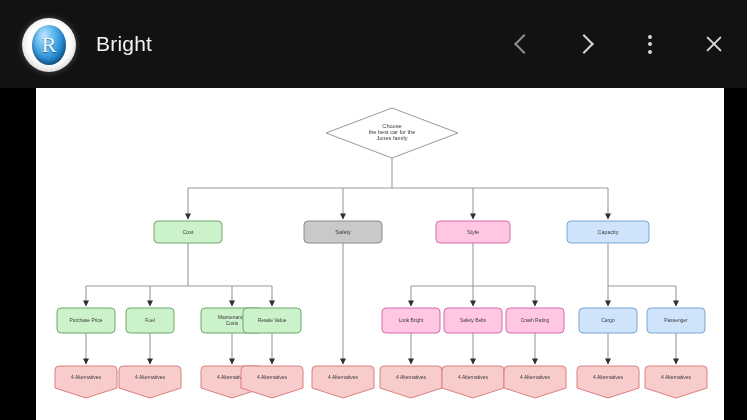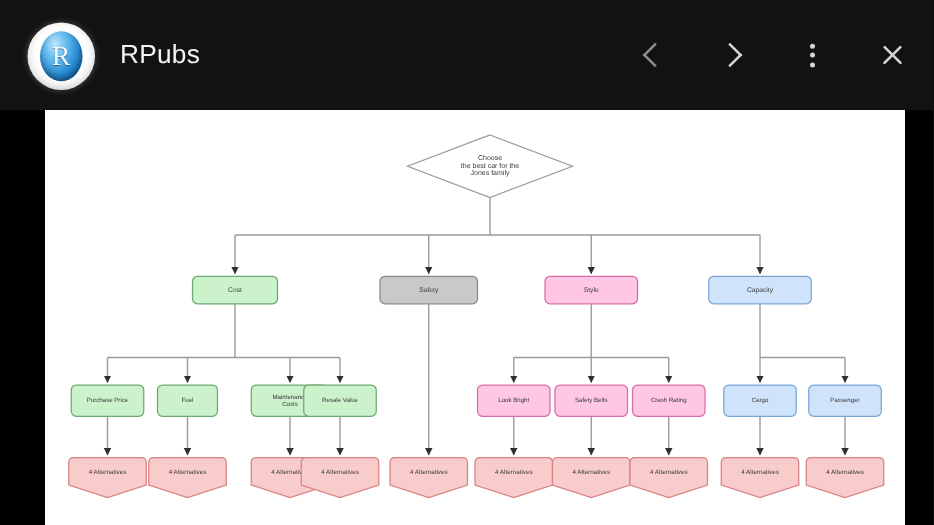--- a/index.html
+++ b/index.html
@@ -112,21 +112,21 @@
 <div class="app-header">
 
   <div class="logo-wrap">
     <div class="logo-ring">
       <div class="logo-sphere">
         <span>R</span>
       </div>
     </div>
   </div>
 
-  <div class="app-title">RPubs</div>
+  <div class="app-title">Bright</div>
 
   <div class="hdr-icons">
     <div class="hdr-btn">
       <span class="chev chev-back"></span>
     </div>
     <div class="hdr-btn">
       <span class="chev chev-fwd"></span>
     </div>
     <div class="hdr-btn">
       <span class="dots">

